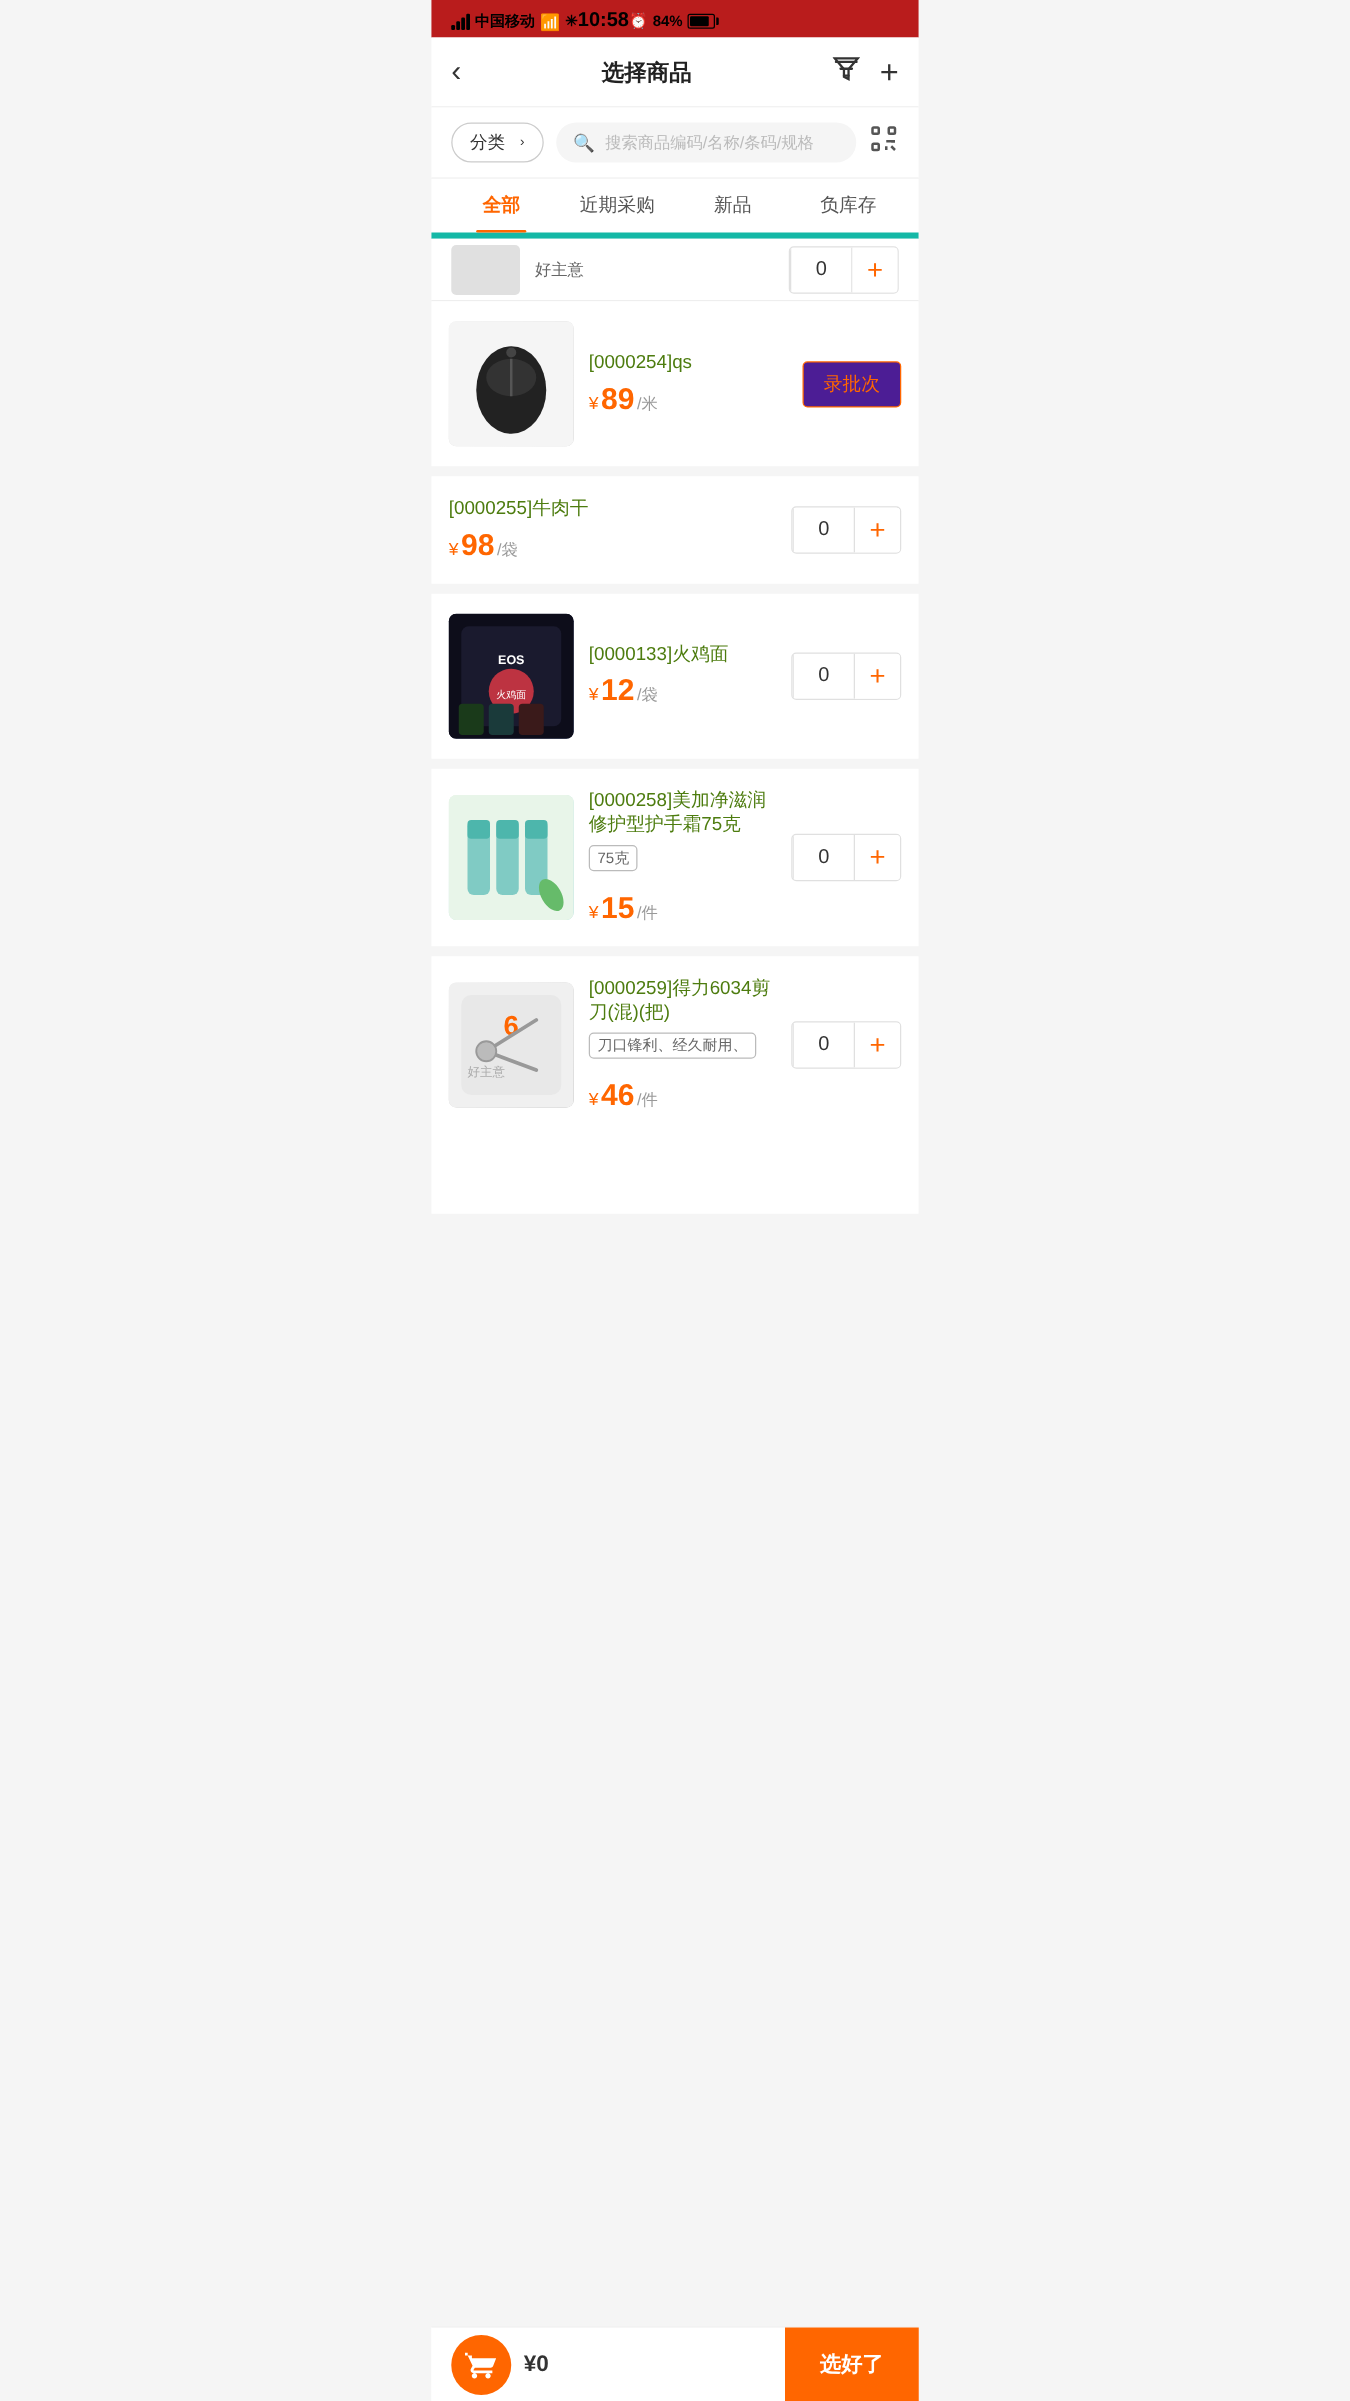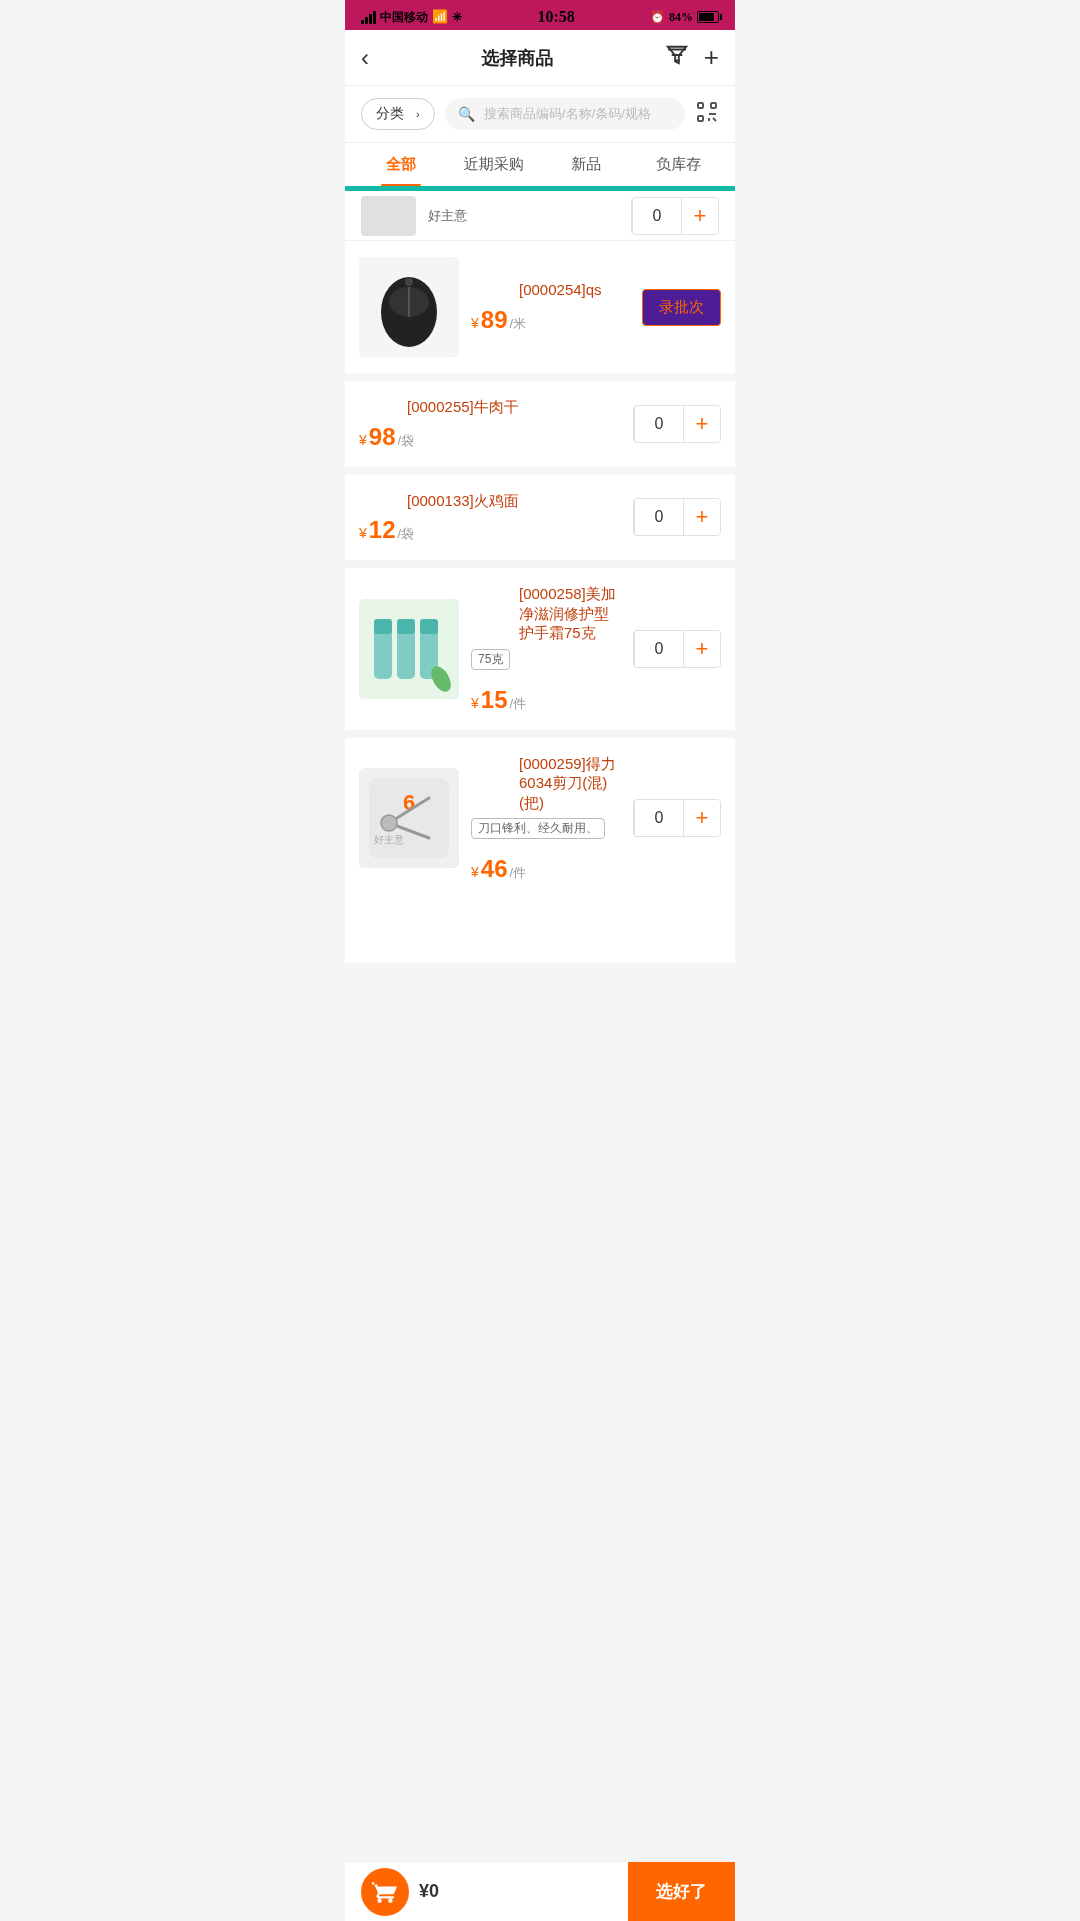--- a/index.html
+++ b/index.html
@@ -8,28 +8,27 @@
       font-family: -apple-system, "PingFang SC", "Microsoft YaHei", sans-serif;
       background: #f5f5f5;
       width: 390px;
       margin: 0 auto;
       position: relative;
       overflow-x: hidden;
     }
 
     
     .status-bar {
-      background: #be185d;
-      display: flex;
-      justify-content: space-between;
+      background: #b91c1c;
+      display: flex;
+      justify-content: flex-start;
       align-items: center;
       padding: 8px 16px 4px;
       font-size: 13px;
       font-weight: 600;
-      font-family: Liberation Serif, serif;
     }
     .status-left { display: flex; align-items: center; gap: 4px; font-size: 12px; }
     .status-center { font-size: 16px; font-weight: 600; }
     .status-right { display: flex; align-items: center; gap: 4px; font-size: 12px; }
 
     
     .signal-bars { display: flex; align-items: flex-end; gap: 1px; height: 14px; }
     .signal-bars span { background: #000; border-radius: 1px; width: 3px; }
     .signal-bars span:nth-child(1) { height: 4px; }
     .signal-bars span:nth-child(2) { height: 7px; }
@@ -173,21 +172,21 @@
       border-radius: 6px;
       background: #eee;
       flex-shrink: 0;
       overflow: hidden;
       display: flex; align-items: center; justify-content: center;
     }
     .product-img svg, .product-img img { width: 100%; height: 100%; object-fit: cover; }
 
     .product-info { flex: 1; }
     .product-name {
-      font-size: 15px; color: #c2410c; margin-bottom: 6px; line-height: 1.3; margin-left: 48px;
+      font-size: 15px; color: #4d7c0f; margin-bottom: 6px; line-height: 1.3;
     }
     .product-tag {
       display: inline-block;
       border: 1px solid #bbb;
       border-radius: 4px;
       font-size: 12px;
       color: #666;
       padding: 1px 6px;
       margin-bottom: 16px;
     }
@@ -398,20 +397,32 @@
         <span class="price-unit">/袋</span>
       </div>
     </div>
     <div class="counter">
       <div class="counter-val">0</div>
       <div class="counter-btn">+</div>
     </div>
   </div>
 
   <div class="product-item">
+    <div class="product-img img-noodle">
+      <svg viewBox="0 0 100 100" xmlns="http://www.w3.org/2000/svg">
+        <rect width="100" height="100" fill="#0d0d1a"></rect>
+        <rect x="10" y="10" width="80" height="80" rx="6" fill="#1a1a2e"></rect>
+        <text x="50" y="40" text-anchor="middle" fill="#fff" font-size="10" font-weight="bold">EOS</text>
+        <circle cx="50" cy="62" r="18" fill="#e63946" opacity="0.8"></circle>
+        <text x="50" y="67" text-anchor="middle" fill="#fff" font-size="8">火鸡面</text>
+        <rect x="8" y="72" width="20" height="25" rx="3" fill="#1a3a1a"></rect>
+        <rect x="32" y="72" width="20" height="25" rx="3" fill="#1a3a3a"></rect>
+        <rect x="56" y="72" width="20" height="25" rx="3" fill="#3a1a1a"></rect>
+      </svg>
+    </div>
     <div class="product-info">
       <div class="product-name">[0000133]火鸡面</div>
       <div class="product-price">
         <span class="price-symbol">¥</span>
         <span class="price-num">12</span>
         <span class="price-unit">/袋</span>
       </div>
     </div>
     <div class="counter">
       <div class="counter-val">0</div>

